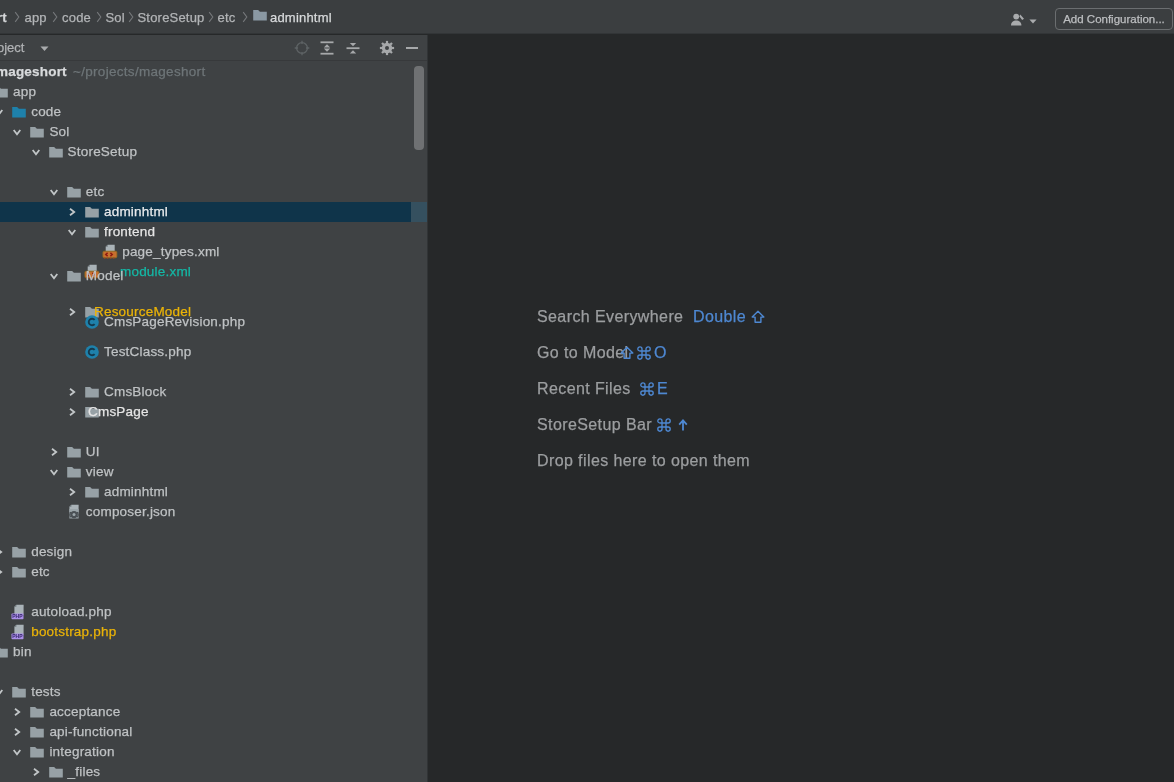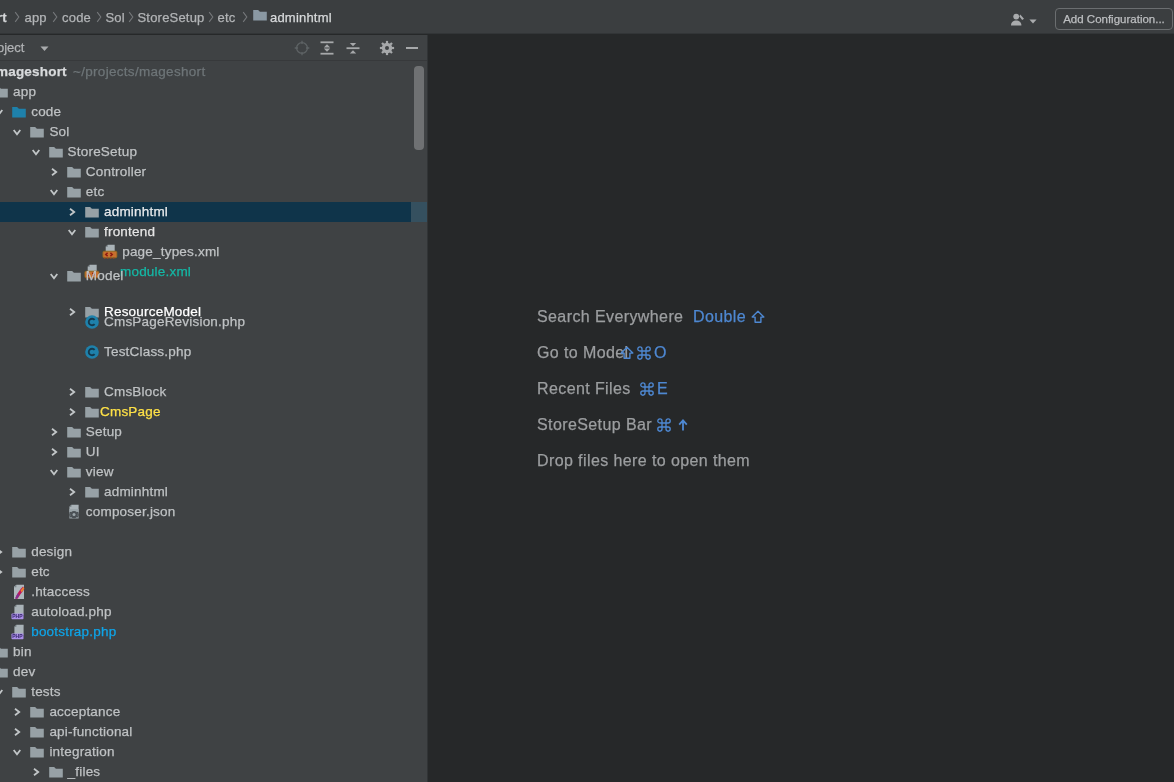--- a/index.html
+++ b/index.html
@@ -80,33 +80,20 @@
             <path d="M1.7 3 L5 7.2 L8.3 3" fill="none" stroke="#C2C6C8" stroke-width="1.8"></path>
           </svg>
         </span>
         <span class="ico" style="left:47.599999999999994px">
           <svg width="16" height="16" viewBox="0 0 16 16">
             <path d="M1.2 13.5 V3 H6.1 L7.9 4.7 H14.8 V13.5 Z" fill="#97A1A6"></path>
           </svg>
         </span>
         <span class="lbl" style="left:67.6px;color:#BFC2C4">StoreSetup</span>
       </div>
-<div class="row" style="top:162px">
-        <span class="chv" style="left:48.8px">
-          <svg width="10" height="10" viewBox="0 0 10 10">
-            <path d="M3 1.7 L7.2 5 L3 8.3" fill="none" stroke="#C2C6C8" stroke-width="1.8"></path>
-          </svg>
-        </span>
-        <span class="ico" style="left:65.8px">
-          <svg width="16" height="16" viewBox="0 0 16 16">
-            <path d="M1.2 13.5 V3 H6.1 L7.9 4.7 H14.8 V13.5 Z" fill="#97A1A6"></path>
-          </svg>
-        </span>
-        <span class="lbl" style="left:85.8px;color:#BFC2C4">Controller</span>
-      </div>
 <div class="row" style="top:182px">
         <span class="chv" style="left:48.8px">
           <svg width="10" height="10" viewBox="0 0 10 10">
             <path d="M1.7 3 L5 7.2 L8.3 3" fill="none" stroke="#C2C6C8" stroke-width="1.8"></path>
           </svg>
         </span>
         <span class="ico" style="left:65.8px">
           <svg width="16" height="16" viewBox="0 0 16 16">
             <path d="M1.2 13.5 V3 H6.1 L7.9 4.7 H14.8 V13.5 Z" fill="#97A1A6"></path>
           </svg>
@@ -180,21 +167,21 @@
         <span class="chv" style="left:67.0px">
           <svg width="10" height="10" viewBox="0 0 10 10">
             <path d="M3 1.7 L7.2 5 L3 8.3" fill="none" stroke="#C2C6C8" stroke-width="1.8"></path>
           </svg>
         </span>
         <span class="ico" style="left:84.0px">
           <svg width="16" height="16" viewBox="0 0 16 16">
             <path d="M1.2 13.5 V3 H6.1 L7.9 4.7 H14.8 V13.5 Z" fill="#97A1A6"></path>
           </svg>
         </span>
-        <span class="lbl" style="left:104.0px;color:#ffffff">ResourceModel</span>
+        <span class="lbl" style="left:94px;color:#eab308">ResourceModel</span>
       </div>
 <div class="row" style="top:312px">
         <span class="ico" style="left:84.0px">
           <svg width="16" height="16" viewBox="0 0 16 16">
             <circle cx="8" cy="8" r="6.8" fill="#1E81AB"></circle>
             <path d="M10.6 5.9 A3.3 3.3 0 1 0 10.6 10.1" fill="none" stroke="#15394d" stroke-width="1.9"></path>
           </svg>
         </span>
         <span class="lbl" style="left:104.0px;color:#BFC2C4">CmsPageRevision.php</span>
       </div>
@@ -224,34 +211,21 @@
         <span class="chv" style="left:67.0px">
           <svg width="10" height="10" viewBox="0 0 10 10">
             <path d="M3 1.7 L7.2 5 L3 8.3" fill="none" stroke="#C2C6C8" stroke-width="1.8"></path>
           </svg>
         </span>
         <span class="ico" style="left:84.0px">
           <svg width="16" height="16" viewBox="0 0 16 16">
             <path d="M1.2 13.5 V3 H6.1 L7.9 4.7 H14.8 V13.5 Z" fill="#97A1A6"></path>
           </svg>
         </span>
-        <span class="lbl" style="left:100px;color:#fde047">CmsPage</span>
-      </div>
-<div class="row" style="top:422px">
-        <span class="chv" style="left:48.8px">
-          <svg width="10" height="10" viewBox="0 0 10 10">
-            <path d="M3 1.7 L7.2 5 L3 8.3" fill="none" stroke="#C2C6C8" stroke-width="1.8"></path>
-          </svg>
-        </span>
-        <span class="ico" style="left:65.8px">
-          <svg width="16" height="16" viewBox="0 0 16 16">
-            <path d="M1.2 13.5 V3 H6.1 L7.9 4.7 H14.8 V13.5 Z" fill="#97A1A6"></path>
-          </svg>
-        </span>
-        <span class="lbl" style="left:85.8px;color:#BFC2C4">Setup</span>
+        <span class="lbl" style="left:88px;color:#e5e5e5">CmsPage</span>
       </div>
 <div class="row" style="top:442px">
         <span class="chv" style="left:48.8px">
           <svg width="10" height="10" viewBox="0 0 10 10">
             <path d="M3 1.7 L7.2 5 L3 8.3" fill="none" stroke="#C2C6C8" stroke-width="1.8"></path>
           </svg>
         </span>
         <span class="ico" style="left:65.8px">
           <svg width="16" height="16" viewBox="0 0 16 16">
             <path d="M1.2 13.5 V3 H6.1 L7.9 4.7 H14.8 V13.5 Z" fill="#97A1A6"></path>
@@ -317,69 +291,49 @@
             <path d="M3 1.7 L7.2 5 L3 8.3" fill="none" stroke="#C2C6C8" stroke-width="1.8"></path>
           </svg>
         </span>
         <span class="ico" style="left:11.2px">
           <svg width="16" height="16" viewBox="0 0 16 16">
             <path d="M1.2 13.5 V3 H6.1 L7.9 4.7 H14.8 V13.5 Z" fill="#97A1A6"></path>
           </svg>
         </span>
         <span class="lbl" style="left:31.2px;color:#BFC2C4">etc</span>
       </div>
-<div class="row" style="top:582px">
-        <span class="ico" style="left:11.2px">
-          <svg width="16" height="16" viewBox="0 0 16 16">
-            <path d="M5.4 0.8 H13 V15 H3 V2.8 Z" fill="#AEB7BC"></path>
-            <path d="M5.4 0.8 L3 3.2 H5.4 Z" fill="#7e888d"></path>
-            <path d="M4.2 14.6 C6 9.6 9.2 5.4 12 2.6 L13.4 5 C10.8 8.6 7.8 12.4 6.6 14.8 Z" fill="#C2185B"></path>
-            <path d="M9.6 6.6 C10.7 4.9 11.6 3.6 12.2 2.9 L13.3 4.8 C12.6 5.9 11.5 7.3 10.6 8.3 Z" fill="#E8872B"></path>
-            <path d="M4.2 14.6 C4.9 12.6 5.8 10.8 6.8 9.2 L8.4 11.4 C7.4 12.7 6.2 14 5.6 14.9 Z" fill="#82308F"></path>
-          </svg>
-        </span>
-        <span class="lbl" style="left:31.2px;color:#BFC2C4">.htaccess</span>
-      </div>
 <div class="row" style="top:602px">
         <span class="ico" style="left:11.2px">
           <svg width="16" height="16" viewBox="0 0 16 16">
             <path d="M5.4 0.8 H12.6 V10.4 H3.4 V2.8 Z" fill="#A9B2B7"></path>
             <path d="M5.4 0.8 L3.4 2.8 H5.4 Z" fill="#6e787d"></path>
             <rect x="0.5" y="9.4" width="12" height="5.8" rx="0.8" fill="#AB8FE8"></rect>
             <text x="6.4" y="14.1" font-family="Liberation Sans" font-size="5" font-weight="bold" fill="#35256B" text-anchor="middle">PHP</text>
           </svg>
         </span>
         <span class="lbl" style="left:31.2px;color:#BFC2C4">autoload.php</span>
       </div>
 <div class="row" style="top:622px">
         <span class="ico" style="left:11.2px">
           <svg width="16" height="16" viewBox="0 0 16 16">
             <path d="M5.4 0.8 H12.6 V10.4 H3.4 V2.8 Z" fill="#A9B2B7"></path>
             <path d="M5.4 0.8 L3.4 2.8 H5.4 Z" fill="#6e787d"></path>
             <rect x="0.5" y="9.4" width="12" height="5.8" rx="0.8" fill="#AB8FE8"></rect>
             <text x="6.4" y="14.1" font-family="Liberation Sans" font-size="5" font-weight="bold" fill="#35256B" text-anchor="middle">PHP</text>
           </svg>
         </span>
-        <span class="lbl" style="left:31.2px;color:#0ea5e9">bootstrap.php</span>
+        <span class="lbl" style="left:31.2px;color:#eab308">bootstrap.php</span>
       </div>
 <div class="row" style="top:642px">
         <span class="ico" style="left:-7.0px">
           <svg width="16" height="16" viewBox="0 0 16 16">
             <path d="M1.2 13.5 V3 H6.1 L7.9 4.7 H14.8 V13.5 Z" fill="#97A1A6"></path>
           </svg>
         </span>
         <span class="lbl" style="left:13.0px;color:#BFC2C4">bin</span>
-      </div>
-<div class="row" style="top:662px">
-        <span class="ico" style="left:-7.0px">
-          <svg width="16" height="16" viewBox="0 0 16 16">
-            <path d="M1.2 13.5 V3 H6.1 L7.9 4.7 H14.8 V13.5 Z" fill="#97A1A6"></path>
-          </svg>
-        </span>
-        <span class="lbl" style="left:13.0px;color:#BFC2C4">dev</span>
       </div>
 <div class="row" style="top:682px">
         <span class="chv" style="left:-5.800000000000001px">
           <svg width="10" height="10" viewBox="0 0 10 10">
             <path d="M1.7 3 L5 7.2 L8.3 3" fill="none" stroke="#C2C6C8" stroke-width="1.8"></path>
           </svg>
         </span>
         <span class="ico" style="left:11.2px">
           <svg width="16" height="16" viewBox="0 0 16 16">
             <path d="M1.2 13.5 V3 H6.1 L7.9 4.7 H14.8 V13.5 Z" fill="#97A1A6"></path>

